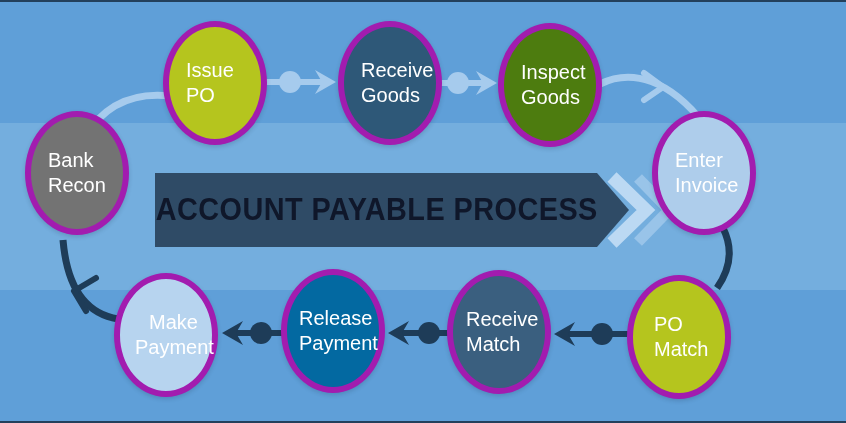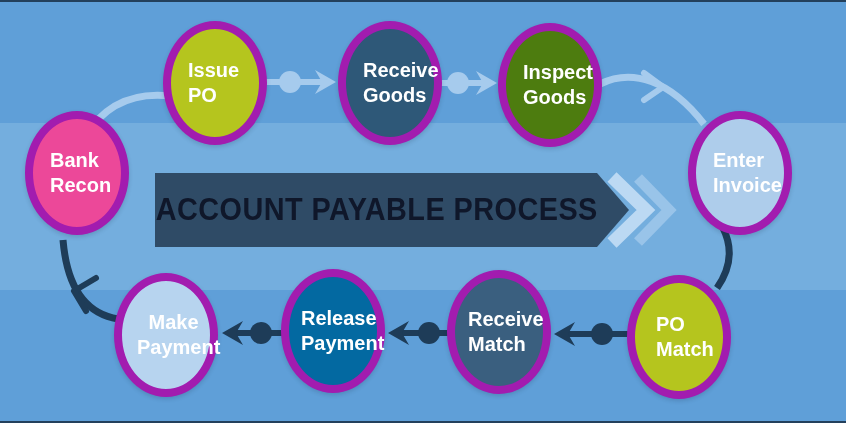--- a/index.html
+++ b/index.html
@@ -11,30 +11,30 @@
   .stage{position:relative;width:846px;height:423px;background:var(--base);overflow:hidden}
   .band{position:absolute;left:0;width:100%}
   .band-top-edge{top:0;height:2px;background:var(--edge)}
   .band-light{top:123px;height:167px;background:var(--band)}
   .band-bottom-edge{bottom:0;height:2px;background:var(--edge)}
   svg.wires{position:absolute;left:0;top:0;z-index:1}
   .ln-s{stroke:var(--alight)} .ln-f{fill:var(--alight)}
   .dk-s{stroke:var(--adark)}  .dk-f{fill:var(--adark)}
   .banner-shape{fill:var(--banner)}
   .chev1{stroke:var(--chev1)} .chev2{stroke:var(--chev2)}
-  .node{position:absolute;z-index:2;width:104px;height:124px;border:8px solid #a21caf;
+  .node{position:absolute;z-index:2;width:104px;height:124px;border:6px solid #a21caf;
         border-radius:50%;display:flex;flex-direction:column;justify-content:center;
-        padding-left:17px;color:var(--ntext);font-size:20px;font-weight:bold;line-height:25px;
+        padding-left:17px;color:var(--ntext);font-size:20px;font-weight:normal;line-height:25px;
         box-shadow:0 2px 4px rgba(20,40,60,.18);white-space:nowrap}
   .node span{display:block}
   .n-bank{left:25px;top:111px}
   .n-issue{left:163px;top:21px}
   .n-receive{left:338px;top:21px}
   .n-inspect{left:498px;top:23px}
-  .n-enter{left:688px;top:111px}
+  .n-enter{left:652px;top:111px}
   .n-pomatch{left:627px;top:275px;padding-left:21px}
   .n-receipt{left:447px;top:270px;padding-left:13px}
   .n-release{left:281px;top:269px;padding-left:12px}
   .n-make{left:114px;top:273px;padding-left:15px}
   .banner-title{position:absolute;z-index:2;left:157px;top:173px;width:440px;height:74px;
         display:flex;align-items:center;justify-content:center;color:#0f172a;font-weight:bold;
         font-size:31px;letter-spacing:.5px;white-space:nowrap}
   .banner-title em{font-style:normal;display:inline-block;transform:scaleX(.93)}
 </style>
 </head>
@@ -119,18 +119,18 @@
     <span>Match</span>
   </div>
   <div class="node n-release" style="background: #0369a1;">
     <span>Release</span>
     <span>Payment</span>
   </div>
   <div class="node n-make" style="background: rgb(183, 212, 239); text-align: center;">
     <span>Make</span>
     <span>Payment</span>
   </div>
-  <div class="node n-bank" style="background: #ec4899;">
+  <div class="node n-bank" style="background: #737373;">
     <span>Bank</span>
     <span>Recon</span>
   </div>
 
 </div>
 
 </body></html>

